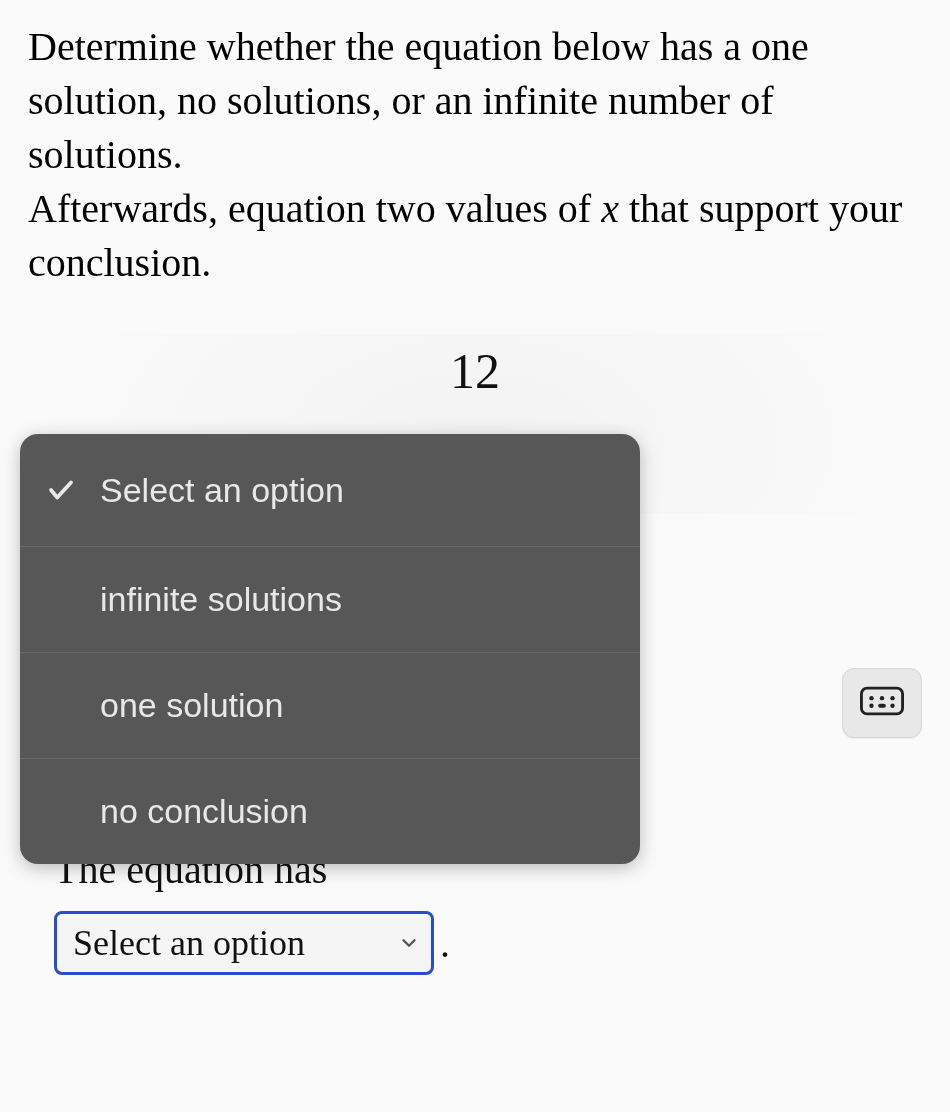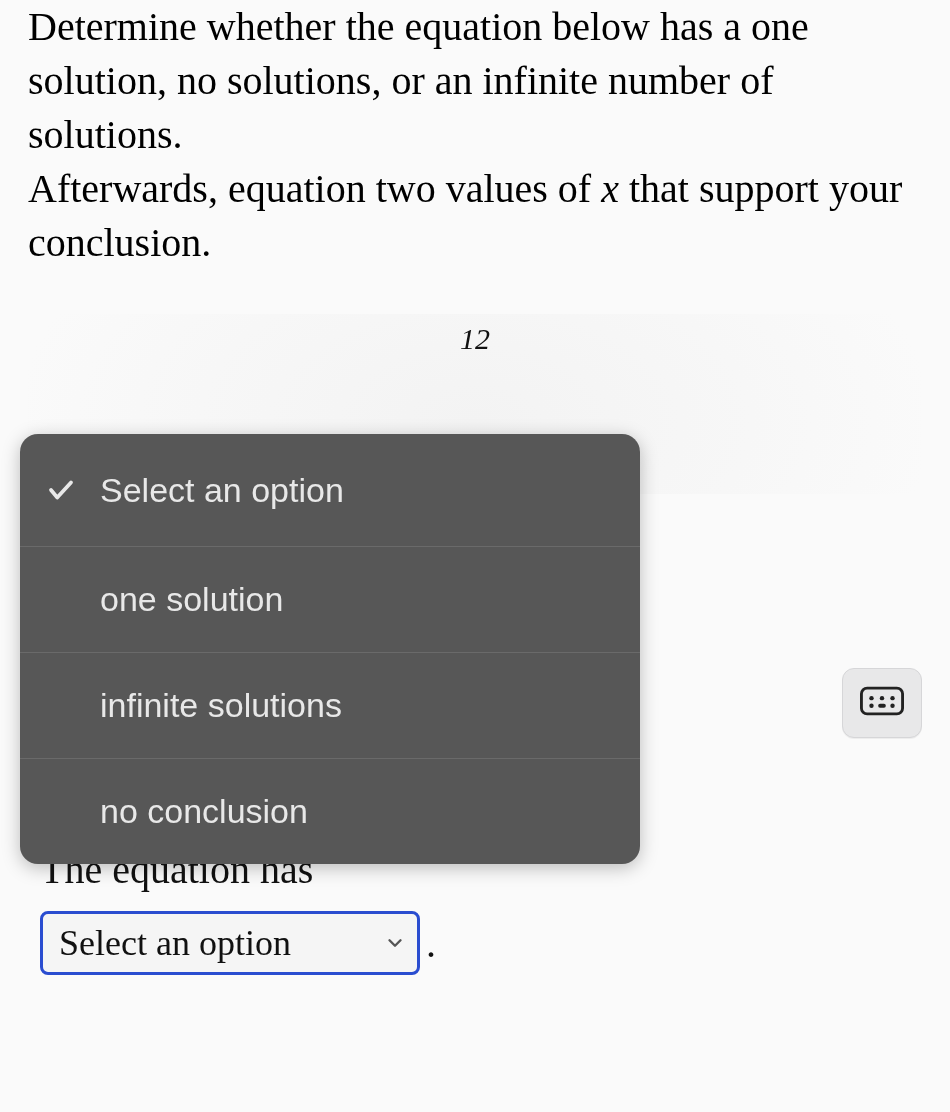--- a/index.html
+++ b/index.html
@@ -5,50 +5,49 @@
   * { box-sizing: border-box; margin: 0; padding: 0; }
   html, body { width: 950px; height: 1112px; }
   body {
     font-family: Georgia, 'Times New Roman', serif;
     background: #fafafa;
     color: #111;
     position: relative;
     overflow: hidden;
   }
   .container {
-    padding: 0 28px 28px 28px;
+    padding: 20px 28px 28px 28px;
   }
   .question {
     font-size: 40px;
     line-height: 1.35;
     margin-bottom: 44px;
     color: #000;
   }
   .question .var {
     font-style: italic;
     font-family: Georgia, 'Times New Roman', serif;
   }
   .equation-area {
     background: radial-gradient(ellipse 460px 260px at 50% 60%, #f3f3f3 0%, #f7f7f7 60%, #fafafa 100%);
     min-height: 180px;
     display: flex;
     justify-content: center;
     align-items: flex-start;
     padding-top: 8px;
   }
   .equation-num {
-    font-size: 30px;
+    font-size: 50px;
     font-family: Georgia, 'Times New Roman', serif;
-    font-style: italic;
   }
   .answer-area {
     position: absolute;
     left: 0; right: 0;
     top: 846px;
-    padding: 0 40px;
+    padding: 0 54px;
     font-size: 40px;
   }
   .answer-line {
     display: flex;
     align-items: center;
     gap: 6px;
     margin-top: 18px;
   }
   .select-box {
     display: inline-flex;
@@ -154,25 +153,25 @@
   <div class="dropdown-item">
     <span class="tick">
       <svg viewBox="0 0 24 24" width="30" height="30" fill="none" stroke="#e8e8e8" stroke-width="3" stroke-linecap="round" stroke-linejoin="round">
           <polyline points="4 12 9 18 20 6"></polyline>
         </svg>
     </span>
     <span class="label">Select an option</span>
   </div>
   <div class="dropdown-item">
     <span class="tick"></span>
-    <span class="label">one solution</span>
+    <span class="label">infinite solutions</span>
   </div>
   <div class="dropdown-item">
     <span class="tick"></span>
-    <span class="label">infinite solutions</span>
+    <span class="label">one solution</span>
   </div>
   <div class="dropdown-item">
     <span class="tick"></span>
     <span class="label">no conclusion</span>
   </div>
 </div>
 
 <div class="key-btn">
   <span>
     <svg viewBox="0 0 46 30" width="44" height="30">

